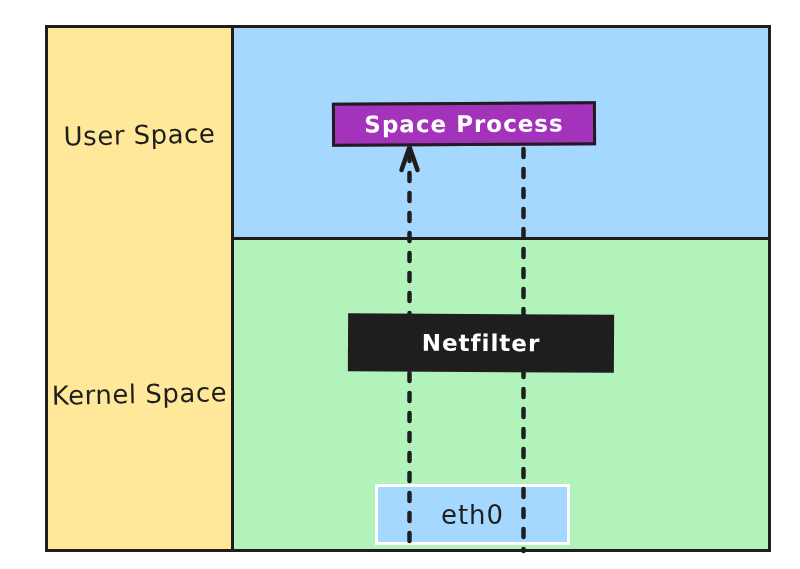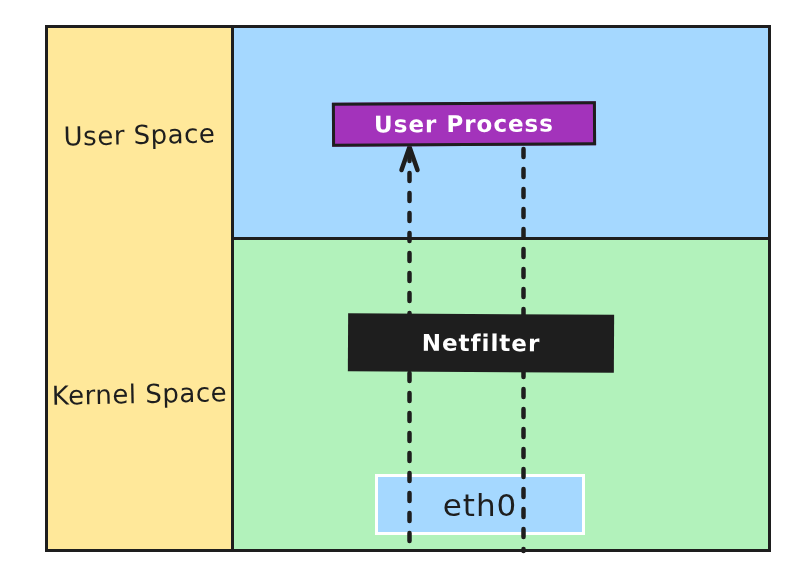--- a/index.html
+++ b/index.html
@@ -72,25 +72,25 @@
   .node-netfilter {
     left: 348px; top: 314px; width: 266px; height: 58px;
     background: var(--ink);
     color: var(--white);
     font-size: 23px; font-weight: bold;
     letter-spacing: 1px;
     z-index: 5;
     transform: rotate(0.3deg);
   }
   .node-eth0 {
-    left: 375px; top: 474px; width: 210px; height: 61px;
+    left: 375px; top: 484px; width: 195px; height: 61px;
     background: var(--blue);
     border: 3px solid var(--white);
     color: var(--ink);
-    font-size: 31px;
+    font-size: 26px;
     letter-spacing: 1px;
     z-index: 2;
   }
 
   .flows { position: absolute; left: 0; top: 0; z-index: 3; }
 </style>
 </head>
 <body>
 
 <div class="canvas">
@@ -114,16 +114,16 @@
     <line x1="409.5" y1="153" x2="409.5" y2="551" stroke="#1e1e1e" stroke-width="4.5" stroke-linecap="round" stroke-dasharray="8 12"></line>
     <path d="M 409.5 147 L 401.5 170 M 409.5 147 L 417.5 170" stroke="#1e1e1e" stroke-width="4.5" stroke-linecap="round" fill="none"></path>
     <line x1="523.5" y1="149" x2="523.5" y2="551" stroke="#1e1e1e" stroke-width="4.5" stroke-linecap="round" stroke-dasharray="8 12"></line>
   </svg>
 
   <div class="node node-netfilter">
     <span>Netfilter</span>
   </div>
 
   <div class="node node-user-process">
-    <span>User Process</span>
+    <span>Space Process</span>
   </div>
 
 </div>
 
 </body></html>

